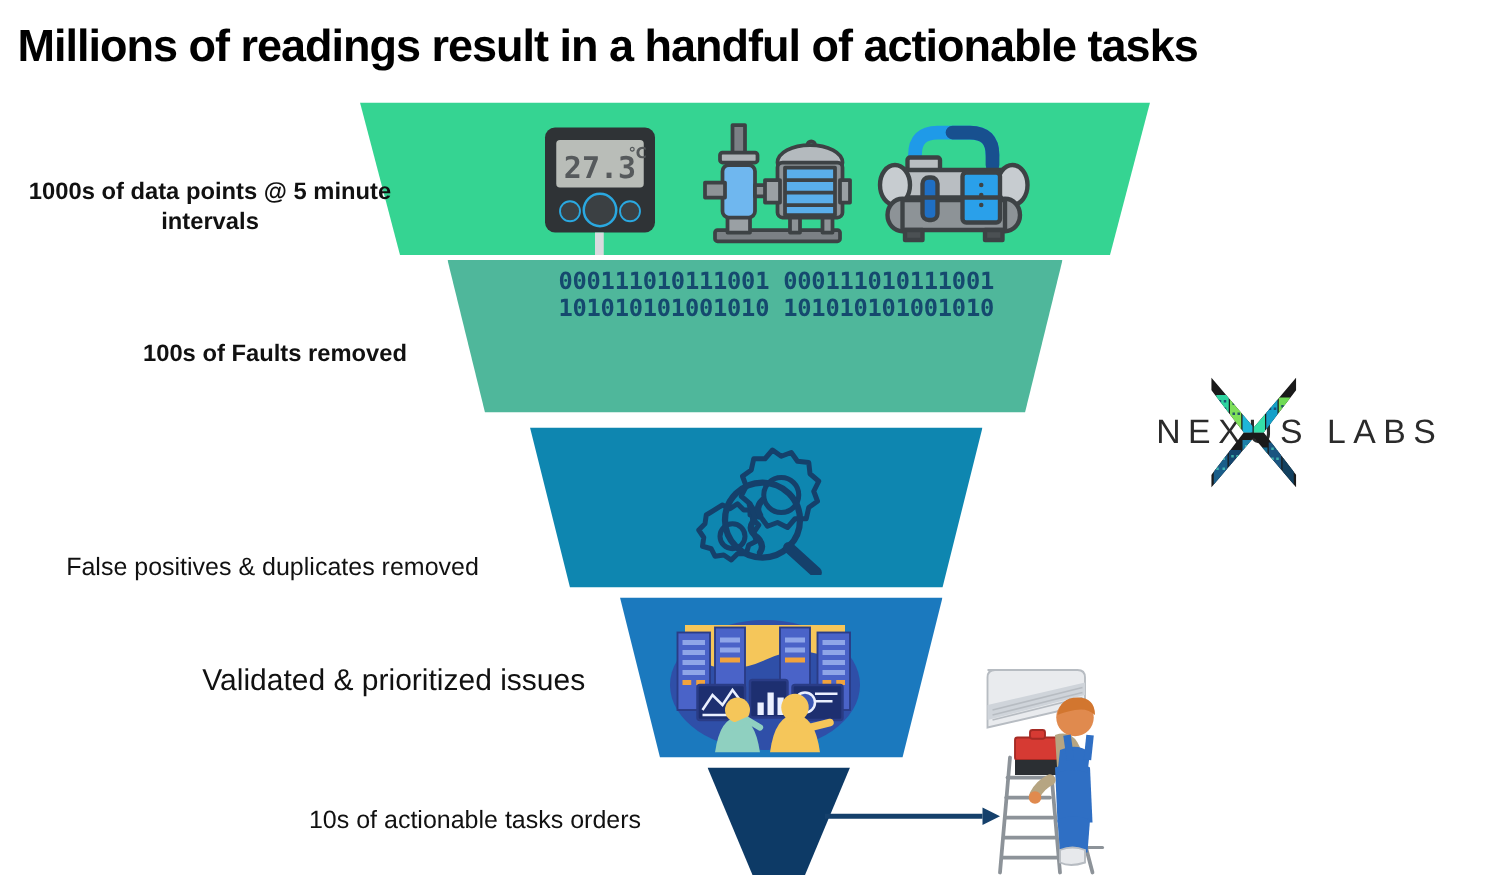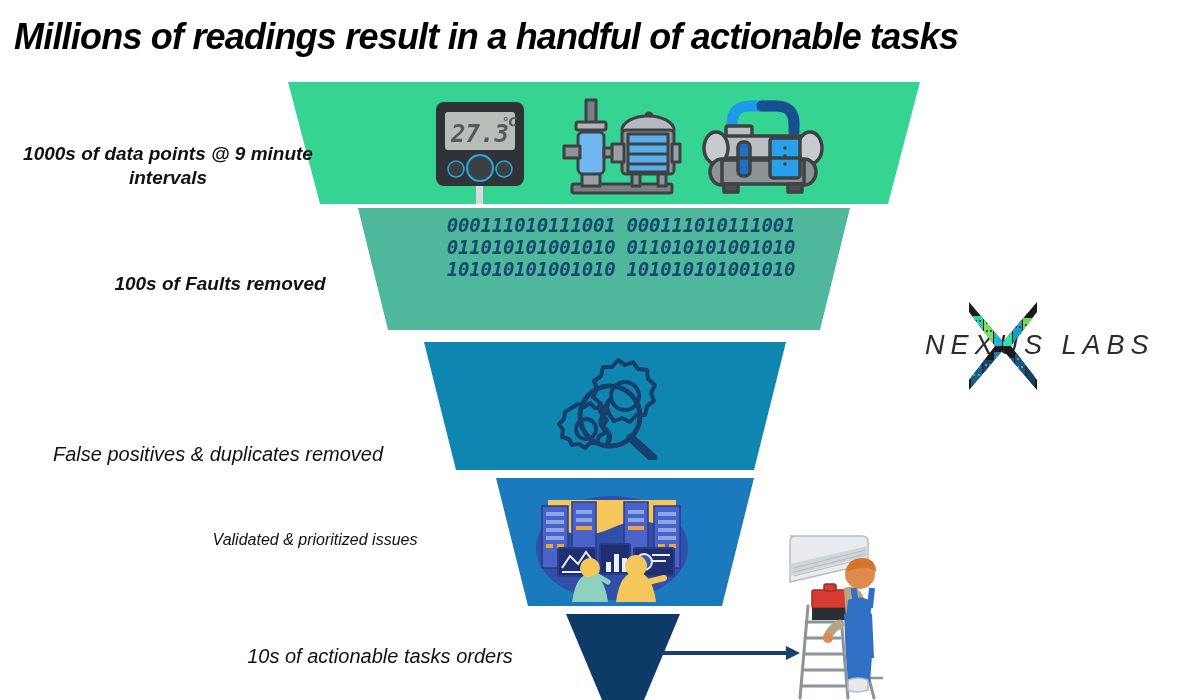--- a/index.html
+++ b/index.html
@@ -1,41 +1,41 @@
 <!DOCTYPE html>
 <html><head>
 <meta charset="utf-8">
 <style>
   html,body{margin:0;padding:0;}
   body{
     width:1200px;height:700px;background:#ffffff;overflow:hidden;
     font-family:"Liberation Sans",sans-serif;position:relative;
   }
-  #stage{position:absolute;inset:0;width:1072px;height:700px;font-style:italic;}
+  #stage{position:absolute;inset:0;width:1072px;height:700px;}
 
   
   .title{
     position:absolute;left:14px;top:16px;width:1180px;
     font-size:36px;font-weight:bold;color:#000000;
     letter-spacing:-0.8px;white-space:nowrap;
   }
 
   
   .band{position:absolute;}
   .band .shape{position:absolute;inset:0;}
 
   
   .lbl{
     position:absolute;color:#111111;font-weight:bold;
     line-height:1.25;
   }
   .lbl.l1{left:18px;top:142px;width:300px;text-align:center;font-size:19px;}
   .lbl.l2{left:70px;top:272px;width:300px;text-align:center;font-size:19px;}
   .lbl.l3{left:8px;top:398px;width:420px;text-align:center;font-size:20px;font-weight:500;margin-top:44px;}
-  .lbl.l4{left:140px;top:530px;width:350px;text-align:center;font-size:16px;font-weight:500;}
+  .lbl.l4{left:140px;top:530px;width:350px;text-align:center;font-size:24px;font-weight:500;}
   .lbl.l5{left:200px;top:644px;width:360px;text-align:center;font-size:20px;font-weight:500;}
 
   
   .binary{
     position:absolute;left:426px;top:214px;width:390px;
     font-family:"DejaVu Sans Mono",monospace;
     font-size:19px;font-weight:bold;line-height:1.16;
     color:#15496E;letter-spacing:-0.2px;text-align:center;
     white-space:nowrap;
   }
@@ -123,21 +123,20 @@
   </svg>
 
   <div class="band" style="left:358px;top:208px;width:492px;height:122px;">
     <svg class="shape" viewBox="0 0 492 122" preserveAspectRatio="none">
       <polygon points="0,0 492,0 462,122 30,122" fill="#4fb79b"></polygon>
     </svg>
   </div>
 
   <div class="binary">
     <div>000111010111001 000111010111001</div>
-    <div>011010101001010 011010101001010</div>
     <div>101010101001010 101010101001010</div>
   </div>
 
   <div class="band" style="left:424px;top:342px;width:362px;height:128px;">
     <svg class="shape" viewBox="0 0 362 128" preserveAspectRatio="none">
       <polygon points="0,0 362,0 330,128 32,128" fill="#0e86b0"></polygon>
     </svg>
   </div>
 
   <svg style="position:absolute;left:548px;top:356px;width:122px;height:104px;" viewBox="0 0 122 104">
@@ -260,21 +259,21 @@
       <path d="M66 72 q14-6 24 2 l-2 16 q-12-4-24 0z" fill="#2f6fc4"></path>
       <rect x="70" y="60" width="6" height="20" fill="#2f6fc4" transform="rotate(-8 73 70)"></rect>
       <rect x="86" y="60" width="6" height="20" fill="#2f6fc4" transform="rotate(6 89 70)"></rect>
       <path d="M64 128 q12-6 26 0 l-2 26 h-22z" fill="#2f6fc4"></path>
       <path d="M58 96 q-8 4 -12 12" stroke="#b6a582" stroke-width="9" fill="none" stroke-linecap="round"></path>
       <circle cx="46" cy="110" r="5" fill="#e08a4e"></circle>
       <path d="M66 152 q10-4 20 0 l0 10 q-12 4 -20 0z" fill="#e7e9ec" stroke="#b7bcc2" stroke-width="1.5"></path>
     </g>
   </svg>
 
-  <div class="lbl l1">1000s of data points @ 9 minute intervals</div>
+  <div class="lbl l1">1000s of data points @ 5 minute intervals</div>
   <div class="lbl l2">100s of Faults removed</div>
   <div class="lbl l3">False positives &amp; duplicates removed</div>
   <div class="lbl l4">Validated &amp; prioritized issues</div>
   <div class="lbl l5">10s of actionable tasks orders</div>
 
   <div class="logo">
     <div class="logo-text">NEXUS LABS</div>
     <svg class="logo-mark" viewBox="0 0 72 96">
       <defs>
         <clipPath id="xclip">

